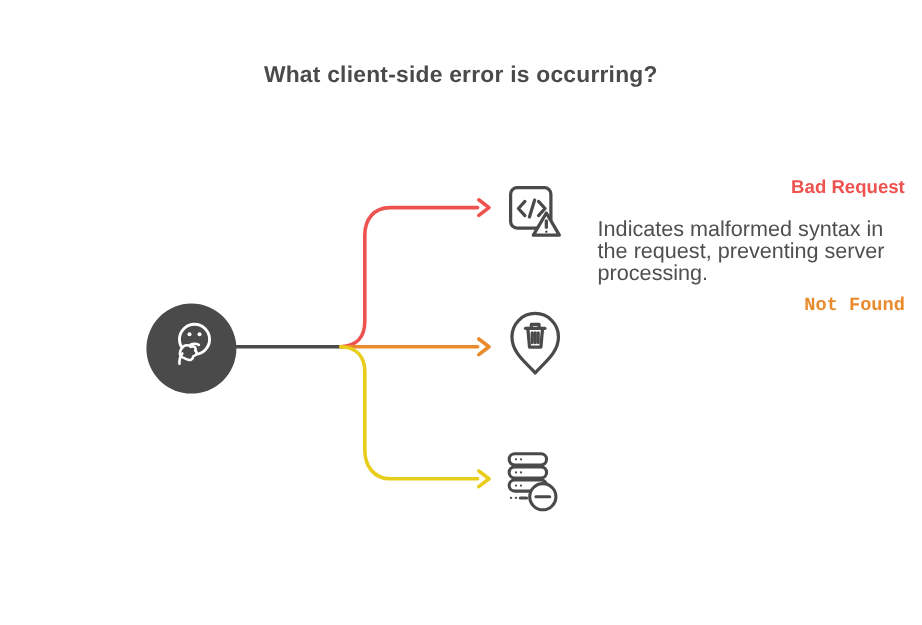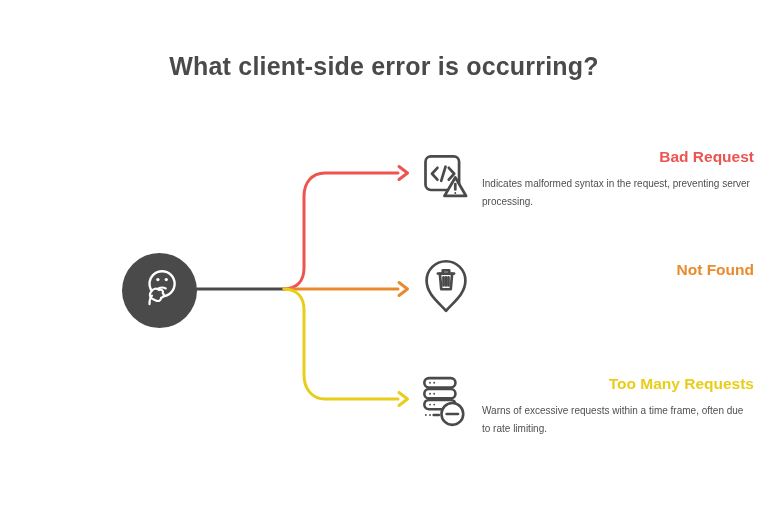--- a/index.html
+++ b/index.html
@@ -2,42 +2,42 @@
 <html style="--dark: #4a4a4a; --red: #ee5350; --orange: #e98b2d; --yellow: #e9cd1b; --body: #4f4f4f;"><head>
 <meta charset="utf-8">
 <style>
   html,body{margin:0;padding:0;background:#fff;}
   #canvas{
     position:relative;width:768px;height:521px;background:#ffffff;overflow:hidden;
     font-family:"Liberation Sans",sans-serif;color:var(--dark,#4a4a4a);
   }
   .title{
     position:absolute;left:0;right:0;top:52px;text-align:center;
-    font-size:25px;font-weight:700;letter-spacing:.2px;color:var(--dark,#4a4a4a);
+    font-size:19px;font-weight:700;letter-spacing:.2px;color:var(--dark,#4a4a4a);
   }
   #connectors{position:absolute;left:0;top:0;width:768px;height:521px;}
   #connectors path{fill:none;stroke-width:3;stroke-linecap:round;stroke-linejoin:round;}
   .hub{
     position:absolute;left:122px;top:253px;width:75px;height:75px;border-radius:50%;
     background:var(--dark,#4a4a4a);display:flex;align-items:center;justify-content:center;
   }
   .node-icon{position:absolute;color:var(--dark,#4a4a4a);}
   .node-icon svg{display:block;}
   #icon-bad-request{left:419px;top:151px;}
   #icon-not-found{left:421px;top:258px;}
   #icon-too-many{left:416px;top:375px;}
   .branch-text{position:absolute;left:482px;width:272px;}
   #text-bad-request{top:148px;}
-  #text-not-found{top:261px;}
+  #text-not-found{top:245px;font-family:Liberation Mono, monospace;}
   #text-too-many{top:375px;}
   .branch-label{
     font-size:15.5px;font-weight:700;margin:0 0 9px 0;color:var(--accent,#333);text-align:right;
   }
   .branch-desc{
-    font-size:10px;line-height:18px;color:var(--body,#4f4f4f);margin:0;
+    font-size:18px;line-height:18px;color:var(--body,#4f4f4f);margin:16px;
   }
 </style>
 </head>
 <body>
 
 <div id="canvas">
 
   <div class="title">What client-side error is occurring?</div>
 
   <svg id="connectors" viewBox="0 0 768 521" aria-hidden="true">
@@ -108,18 +108,14 @@
 
   <div id="text-bad-request" class="branch-text" style="--accent: #ee5350;">
     <div class="branch-label">Bad Request</div>
     <p class="branch-desc">Indicates malformed syntax in the request, preventing server processing.</p>
   </div>
 
   <div id="text-not-found" class="branch-text" style="--accent: #e98b2d;">
     <div class="branch-label">Not Found</div>
   </div>
 
-  <div id="text-too-many" class="branch-text" style="--accent: #e9cd1b;">
-    <div class="branch-label">Too Many Requests</div>
-    <p class="branch-desc">Warns of excessive requests within a time frame, often due to rate limiting.</p>
-  </div>
 
 </div>
 
 </body></html>

